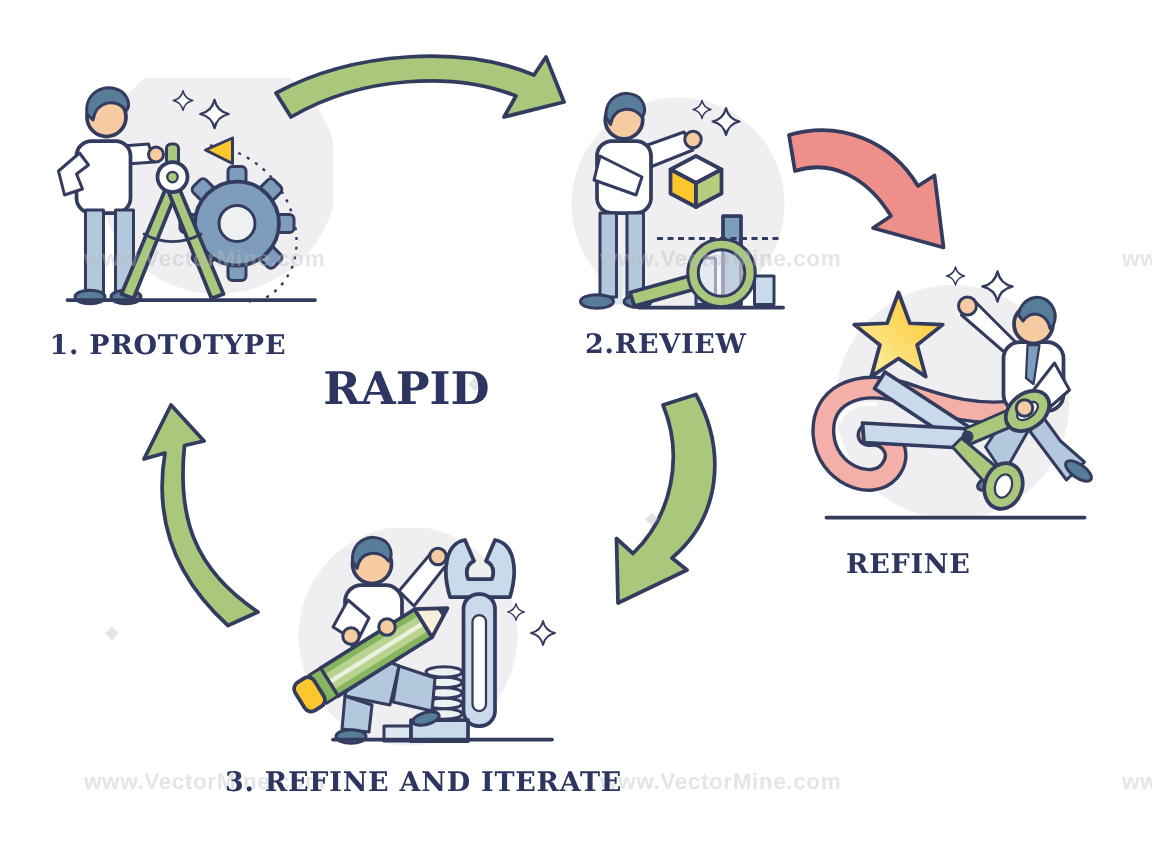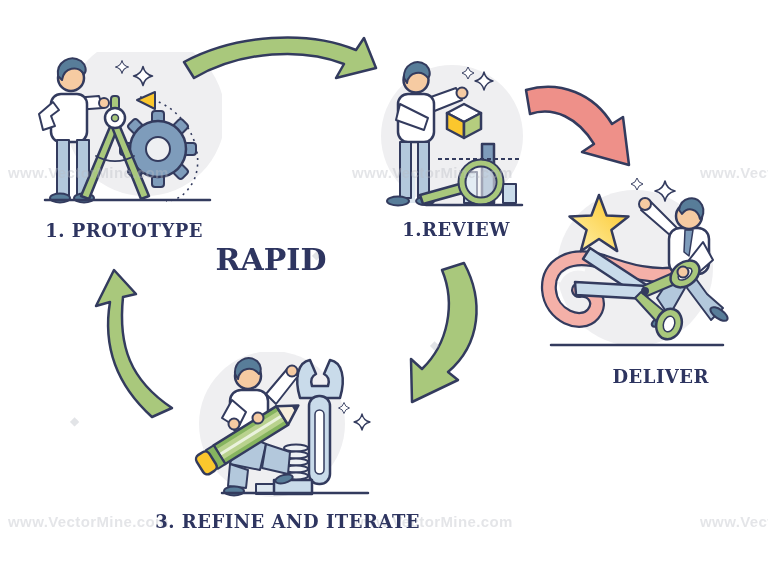--- a/index.html
+++ b/index.html
@@ -19,27 +19,27 @@
   .dash{fill:none;stroke:var(--outline);stroke-width:1.6;stroke-dasharray:2 4.5;}
   .dashline{fill:none;stroke:var(--outline);stroke-width:2;stroke-dasharray:4 3;}
   
   .f-bg{fill:var(--bg);} .f-white{fill:#fff;} .f-none{fill:none;}
   .f-green{fill:var(--green);} .f-greenl{fill:var(--green-light);} .f-greend{fill:var(--green-dark);}
   .f-red{fill:var(--red);} .f-yellow{fill:var(--yellow);} .f-steel{fill:var(--steel);}
   .f-lblue{fill:var(--lblue);} .f-soft{fill:var(--lblue-soft);} .f-pants{fill:var(--pants);}
   .f-skin{fill:var(--skin);} .f-hair{fill:var(--hair);}
   .spark{fill:#fff;stroke:var(--outline);stroke-width:1.6;stroke-linejoin:round;}
   .stage-label{position:absolute;z-index:4;font-family:"DejaVu Serif",serif;font-weight:bold;
-    font-size:18px;color:var(--text);text-align:right;letter-spacing:0.5px;white-space:nowrap;}
+    font-size:18px;color:var(--text);text-align:left;letter-spacing:0.5px;white-space:nowrap;}
   .title{position:absolute;left:125px;top:240px;width:292px;z-index:4;text-align:center;
     font-family:"DejaVu Serif",serif;font-weight:bold;font-size:30px;line-height:40px;
     color:var(--text);white-space:nowrap;}
   .watermark{position:absolute;z-index:3;font-family:"Liberation Sans",sans-serif;
     font-weight:bold;font-size:15px;letter-spacing:0.4px;color:var(--watermark-gray);
-    opacity:0.38;white-space:nowrap;pointer-events:none;}
+    opacity:0.38;white-space:nowrap;pointer-events:none;margin-left:48px;}
   .wm-diamond{position:absolute;z-index:3;font-size:12px;color:var(--watermark-gray);
     opacity:0.4;pointer-events:none;}
 </style>
 </head>
 <body>
 
 <div class="canvas">
 
   <svg width="0" height="0" style="position:absolute">
     <defs>
@@ -238,17 +238,17 @@
 
   <svg class="arrow" style="left:72px;top:258px;width:112px;height:165px" viewBox="0 0 112 165">
     <path class="f-green o" d="M80,159 C48,130 30,92 38,44 L24,48 L42,12 L64,36 L51,39 C46,88 58,122 100,150 Z"></path>
   </svg>
 
   <div class="title">
     <div>RAPID</div>
   </div>
 
   <div class="stage-label" style="left:33px;top:220px;width:170px">1. PROTOTYPE</div>
-  <div class="stage-label" style="left:390px;top:219px;width:120px">1.REVIEW</div>
-  <div class="stage-label" style="left:564px;top:366px;width:145px">DELIVER</div>
+  <div class="stage-label" style="left:390px;top:219px;width:120px">2.REVIEW</div>
+  <div class="stage-label" style="left:564px;top:366px;width:145px">REFINE</div>
   <div class="stage-label" style="left:150px;top:511px;width:270px">3. REFINE AND ITERATE</div>
 
 </div>
 
 </body></html>

